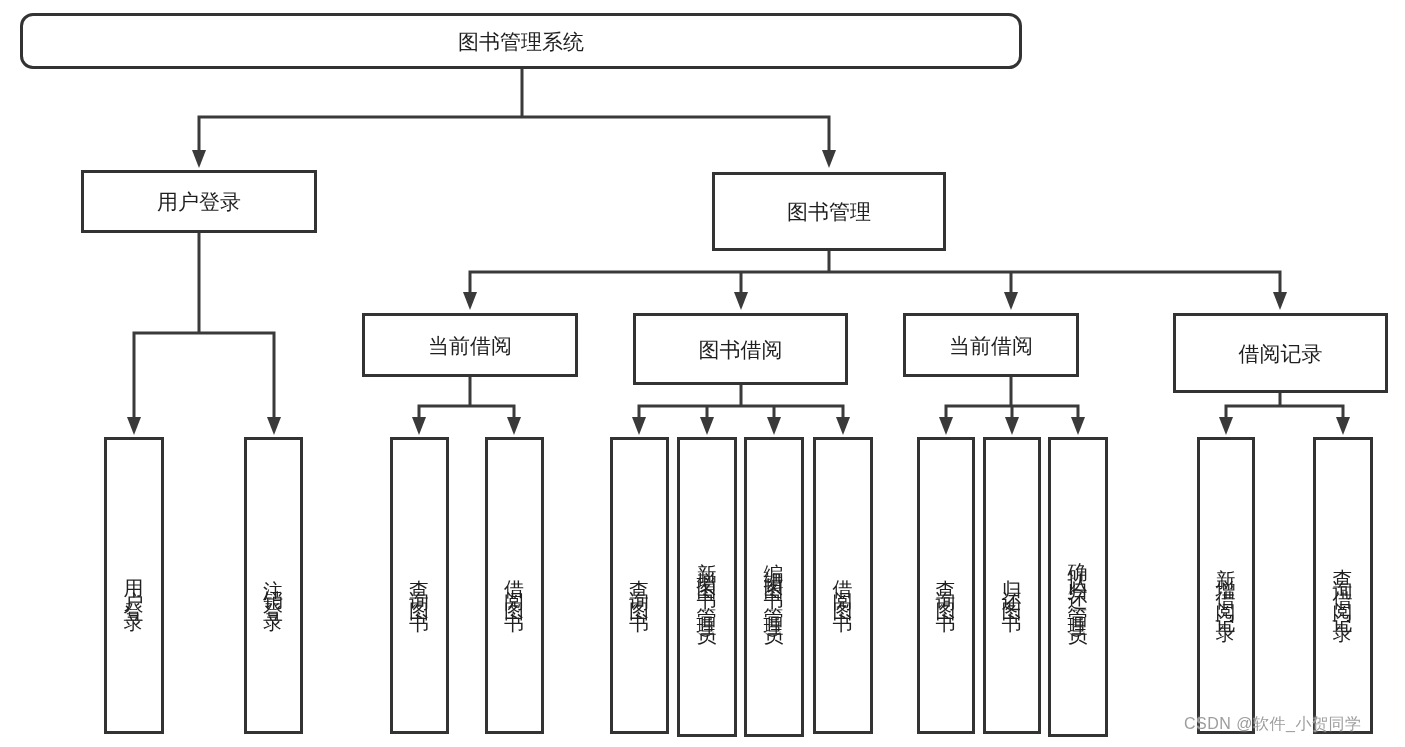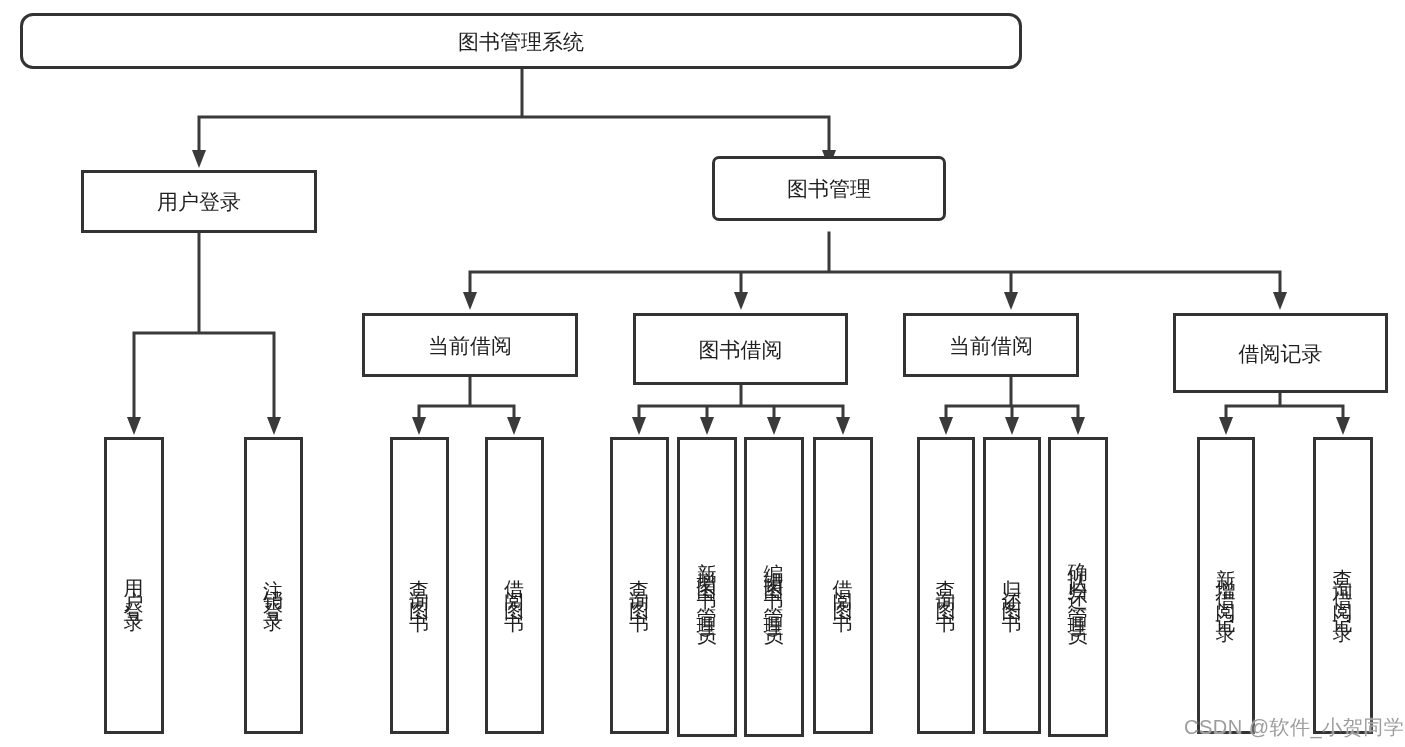--- a/index.html
+++ b/index.html
@@ -31,21 +31,21 @@
     writing-mode:vertical-rl;
     text-orientation:mixed;
     letter-spacing:11px;
     line-height:1;
   }
   .node.vert.tight span{letter-spacing:9px;}
   .watermark{
     position:absolute;
     left:1184px;top:714px;
     z-index:5;
-    font-size:20px;
+    font-size:16px;
     color:#9d9d9d;
     text-shadow:0 0 2px #ffffff;
     letter-spacing:0.5px;
     white-space:nowrap;
   }
 </style>
 </head>
 <body>
 
 <div id="canvas">
@@ -90,21 +90,21 @@
     </g>
   </svg>
 
   <div class="node" style="left:20px;top:13px;width:1002px;height:56px;border-radius:13px;">
     <span>图书管理系统</span>
   </div>
 
   <div class="node" style="left:81px;top:170px;width:236px;height:63px;">
     <span>用户登录</span>
   </div>
-  <div class="node" style="left:712px;top:156px;width:234px;height:65px;border-radius:7px;">
+  <div class="node" style="left:712px;top:172px;width:234px;height:79px;">
     <span>图书管理</span>
   </div>
 
   <div class="node" style="left:362px;top:313px;width:216px;height:64px;">
     <span>当前借阅</span>
   </div>
   <div class="node" style="left:633px;top:313px;width:215px;height:72px;">
     <span>图书借阅</span>
   </div>
   <div class="node" style="left:903px;top:313px;width:176px;height:64px;">

